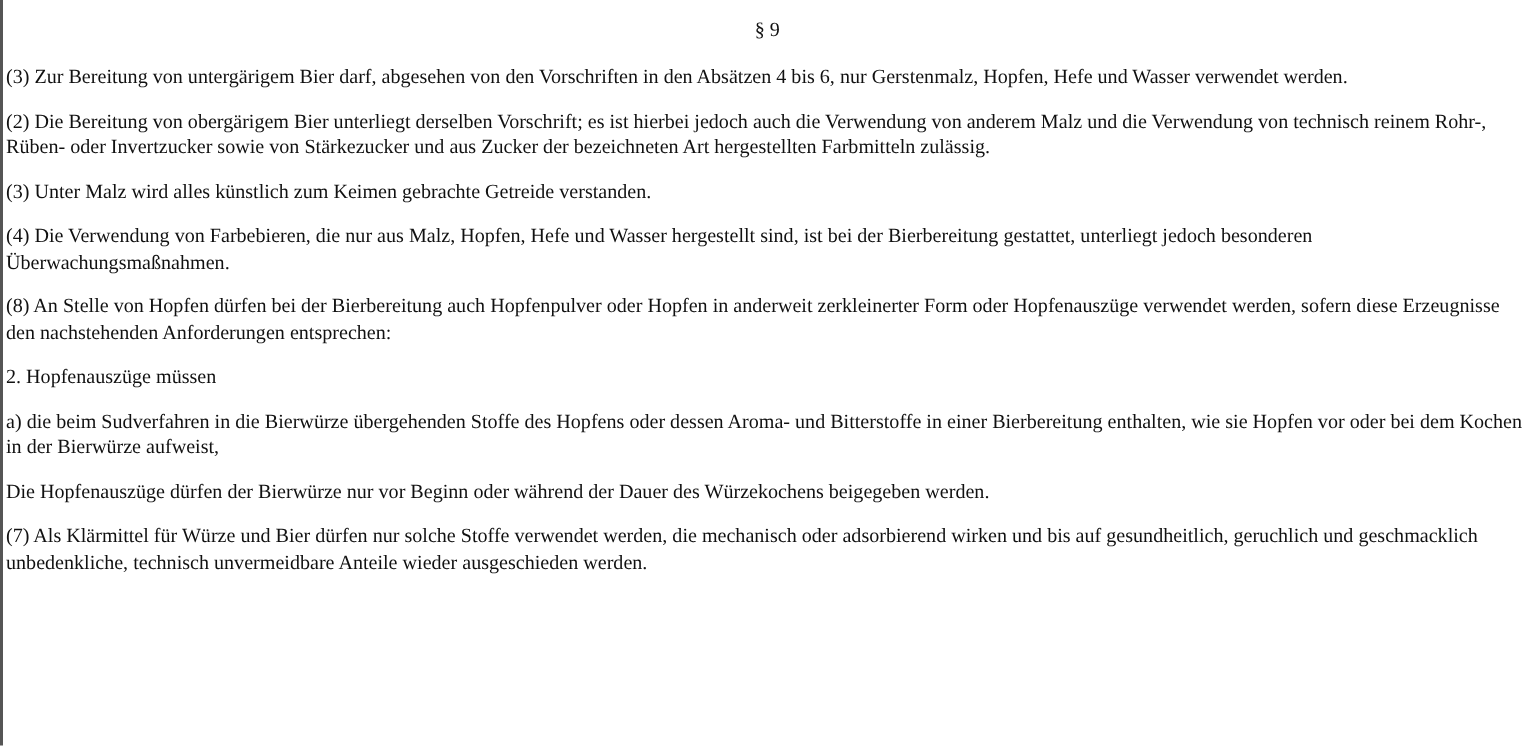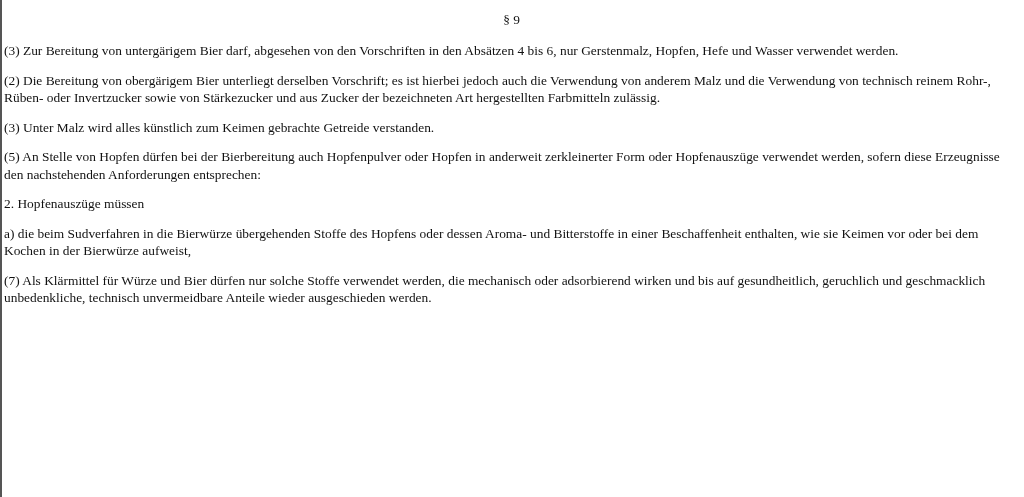--- a/index.html
+++ b/index.html
@@ -47,17 +47,19 @@
 </head>
 <body>
 
 <div class="left-rule"></div>
 
 <div class="doc">
   <p class="heading">§ 9</p>
   <p class="para first">(3) Zur Bereitung von untergärigem Bier darf, abgesehen von den Vorschriften in den Absätzen 4 bis 6, nur Gerstenmalz, Hopfen, Hefe und Wasser verwendet werden.</p>
   <p class="para">(2) Die Bereitung von obergärigem Bier unterliegt derselben Vorschrift; es ist hierbei jedoch auch die Verwendung von anderem Malz und die Verwendung von technisch reinem Rohr-, Rüben- oder Invertzucker sowie von Stärkezucker und aus Zucker der bezeichneten Art hergestellten Farbmitteln zulässig.</p>
   <p class="para">(3) Unter Malz wird alles künstlich zum Keimen gebrachte Getreide verstanden.</p>
-  <p class="para">(5) An Stelle von Hopfen dürfen bei der Bierbereitung auch Hopfenpulver oder Hopfen in anderweit zerkleinerter Form oder Hopfenauszüge verwendet werden, sofern diese Erzeugnisse den nachstehenden Anforderungen entsprechen:</p>
+  <p class="para">(4) Die Verwendung von Farbebieren, die nur aus Malz, Hopfen, Hefe und Wasser hergestellt sind, ist bei der Bierbereitung gestattet, unterliegt jedoch besonderen Überwachungsmaßnahmen.</p>
+  <p class="para">(8) An Stelle von Hopfen dürfen bei der Bierbereitung auch Hopfenpulver oder Hopfen in anderweit zerkleinerter Form oder Hopfenauszüge verwendet werden, sofern diese Erzeugnisse den nachstehenden Anforderungen entsprechen:</p>
   <p class="para">2. Hopfenauszüge müssen</p>
-  <p class="para">a) die beim Sudverfahren in die Bierwürze übergehenden Stoffe des Hopfens oder dessen Aroma- und Bitterstoffe in einer Beschaffenheit enthalten, wie sie Keimen vor oder bei dem Kochen in der Bierwürze aufweist,</p>
+  <p class="para">a) die beim Sudverfahren in die Bierwürze übergehenden Stoffe des Hopfens oder dessen Aroma- und Bitterstoffe in einer Bierbereitung enthalten, wie sie Hopfen vor oder bei dem Kochen in der Bierwürze aufweist,</p>
+  <p class="para">Die Hopfenauszüge dürfen der Bierwürze nur vor Beginn oder während der Dauer des Würzekochens beigegeben werden.</p>
   <p class="para">(7) Als Klärmittel für Würze und Bier dürfen nur solche Stoffe verwendet werden, die mechanisch oder adsorbierend wirken und bis auf gesundheitlich, geruchlich und geschmacklich unbedenkliche, technisch unvermeidbare Anteile wieder ausgeschieden werden.</p>
 </div>
 
 </body></html>

